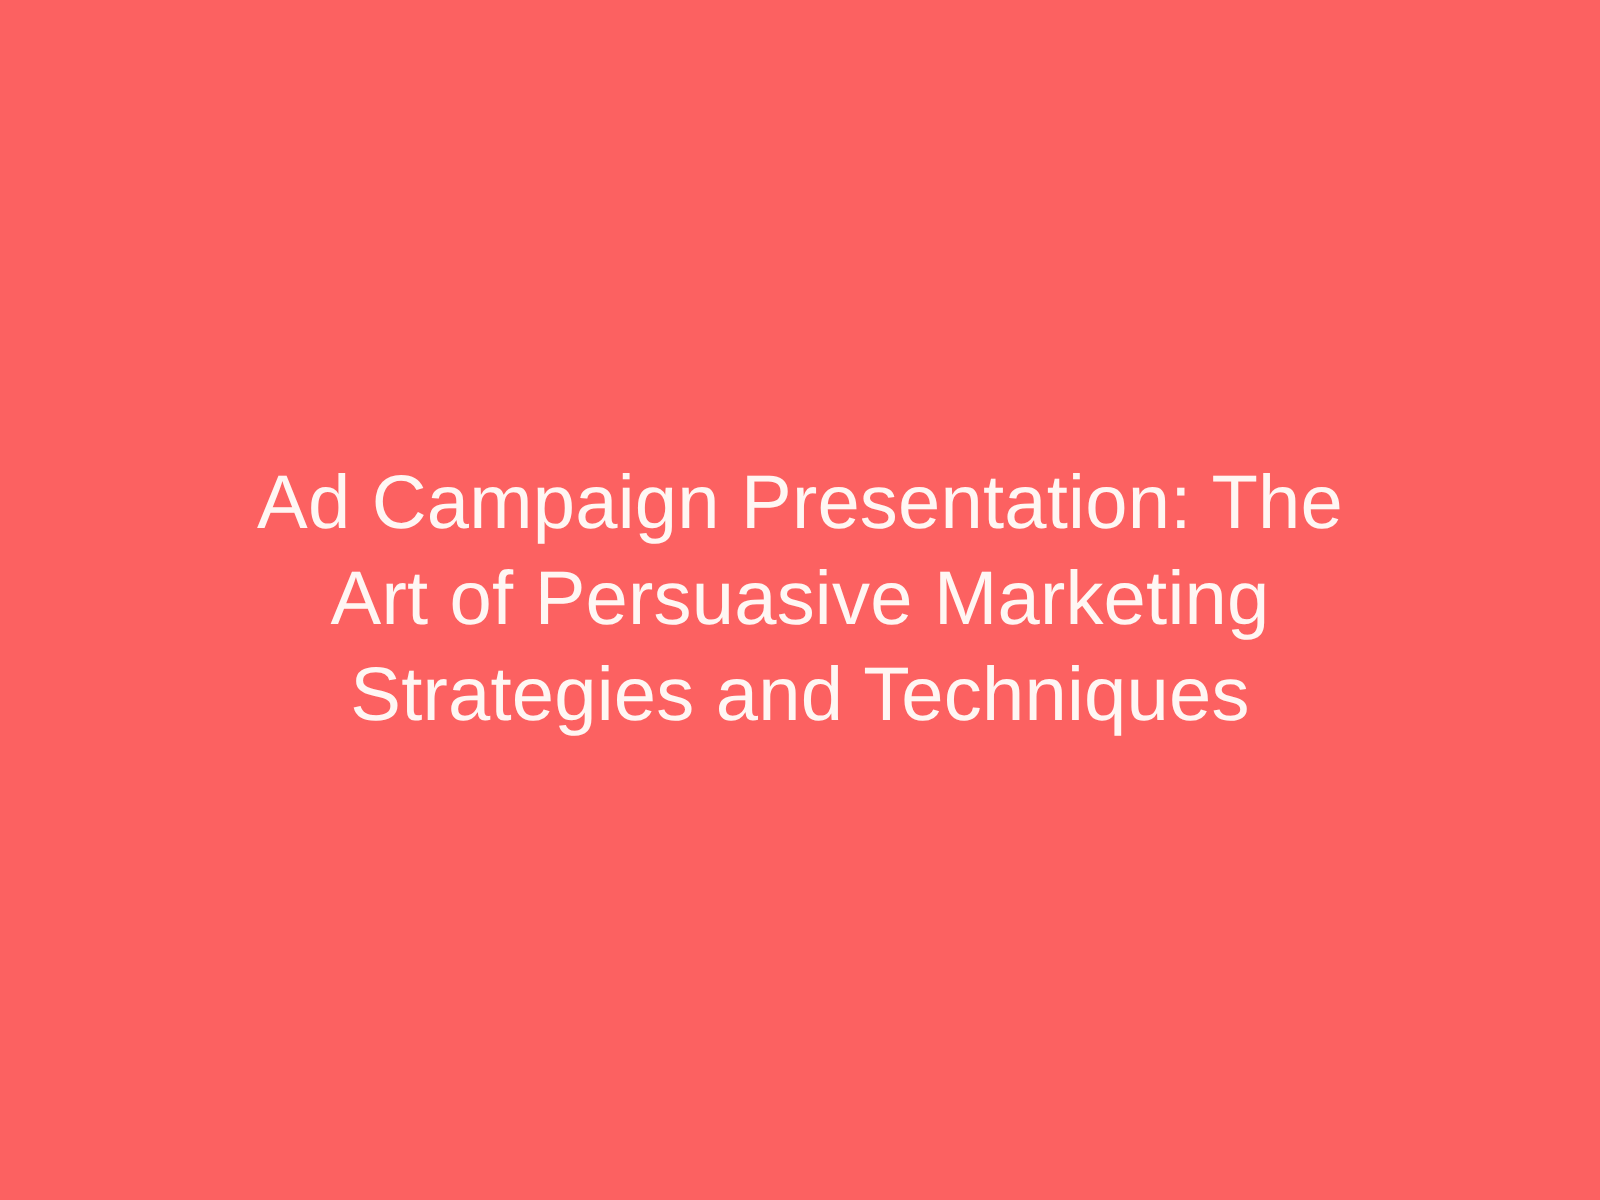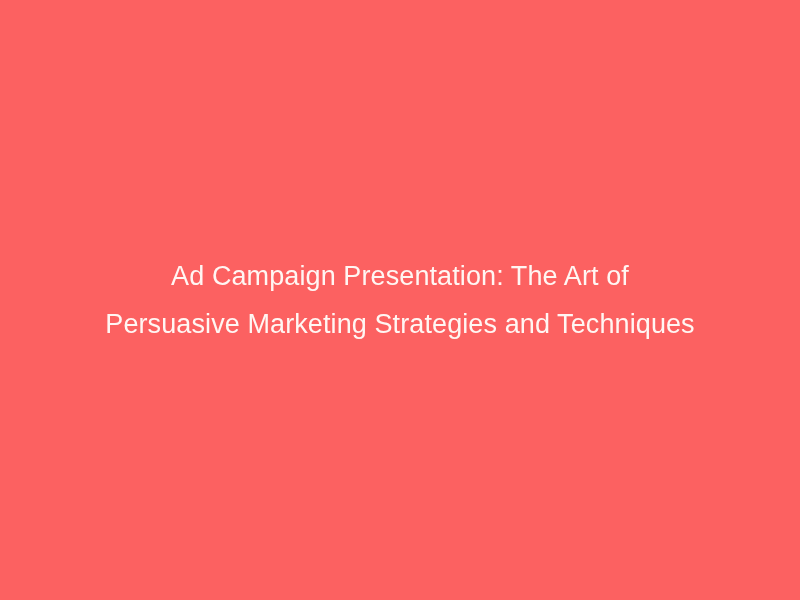--- a/index.html
+++ b/index.html
@@ -32,21 +32,21 @@
     box-sizing: border-box;
     width: 100%;
     padding: 0 100px;
     text-align: center;
   }
 
   #slide-title {
     margin: 0;
     color: #fff6f3;
     font-family: "Liberation Sans", sans-serif;
-    font-size: 27px;
+    font-size: 38px;
     font-weight: 400;
     line-height: 48px;
     letter-spacing: 0.1px;
     text-align: center;
     word-wrap: break-word;
     -webkit-font-smoothing: antialiased;
   }
 </style>
 </head>
 <body>

